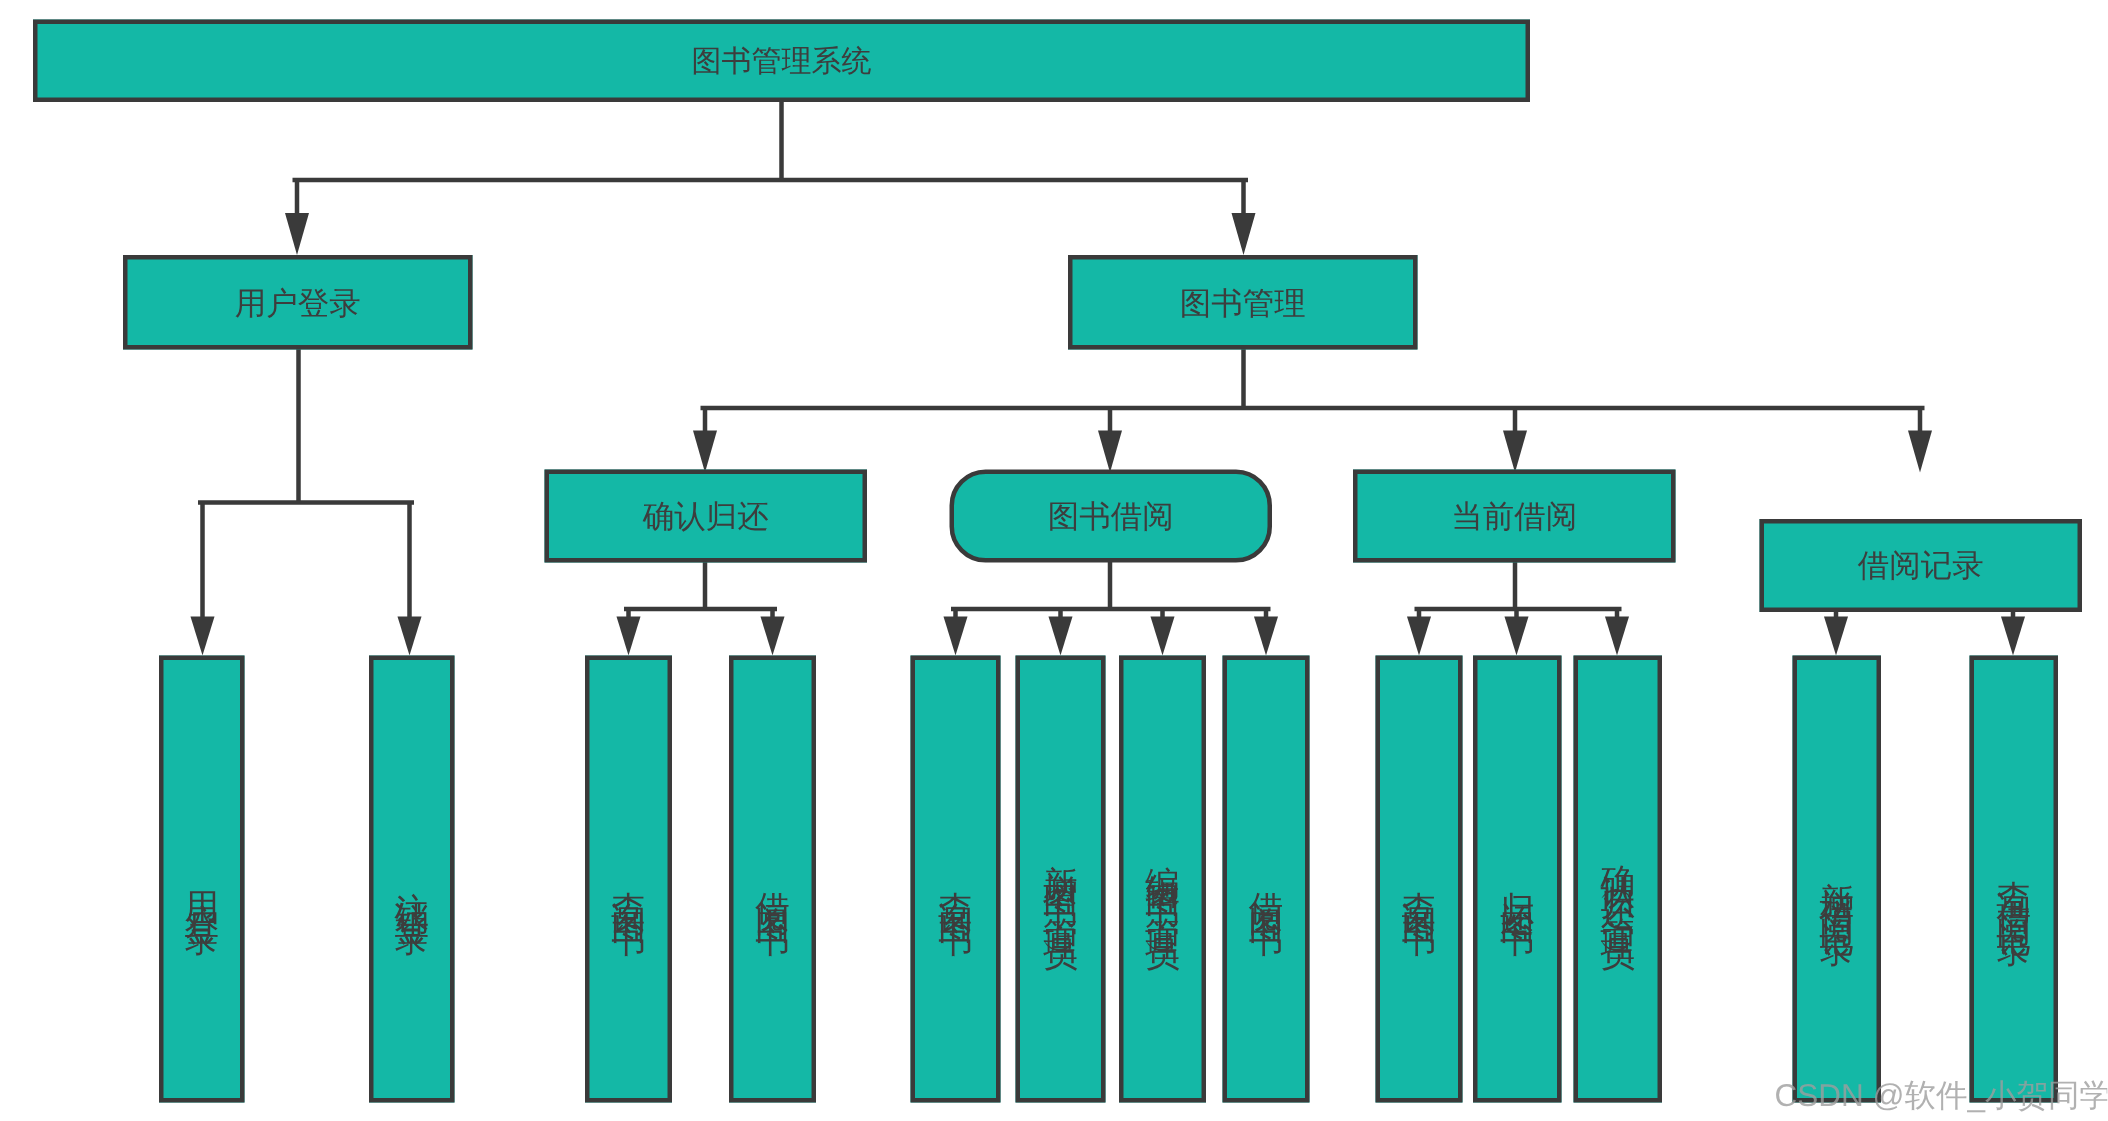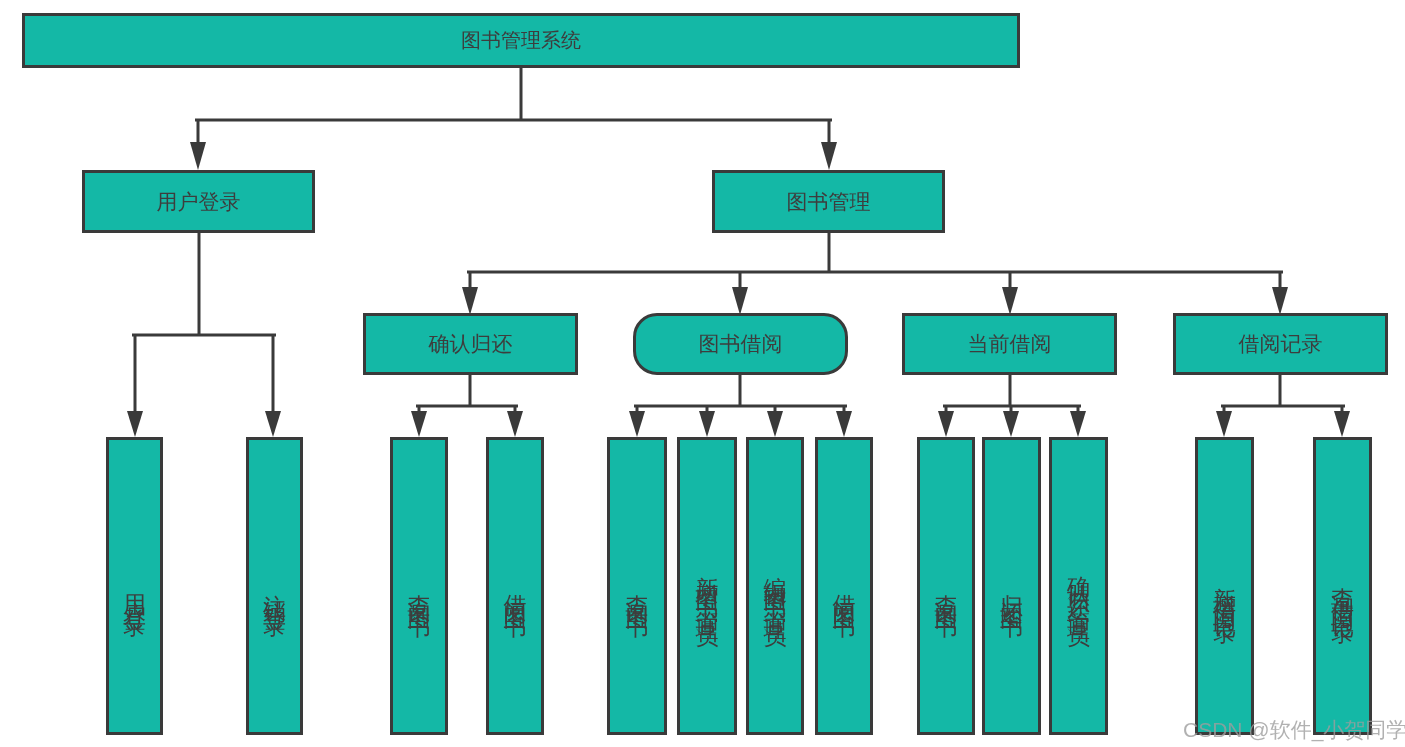--- a/index.html
+++ b/index.html
@@ -35,21 +35,21 @@
     text-align: center;
   }
   .root-box   { left: 22px;  top: 13px;  width: 998px; height: 55px; font-size: 20px; }
   .l1-box     { top: 170px;  width: 233px; height: 63px; font-size: 21px; }
   .l1-a       { left: 82px; }
   .l1-b       { left: 712px; }
   .l2-box     { top: 313px;  width: 215px; height: 62px; font-size: 21px; }
   .l2-a       { left: 363px; }
   .l2-b       { left: 633px; border-radius: 24px; }
   .l2-c       { left: 902px; text-align: right; }
-  .l2-d       { left: 1173px; }
+  .l2-d       { left: 1173px; margin-top: 33px; }
   .leaf {
     top: 437px;
     height: 298px;
     writing-mode: vertical-rl;
     text-orientation: mixed;
     font-size: 23px;
     letter-spacing: 7px;
     line-height: 1;
     padding-top: 7px;
   }

